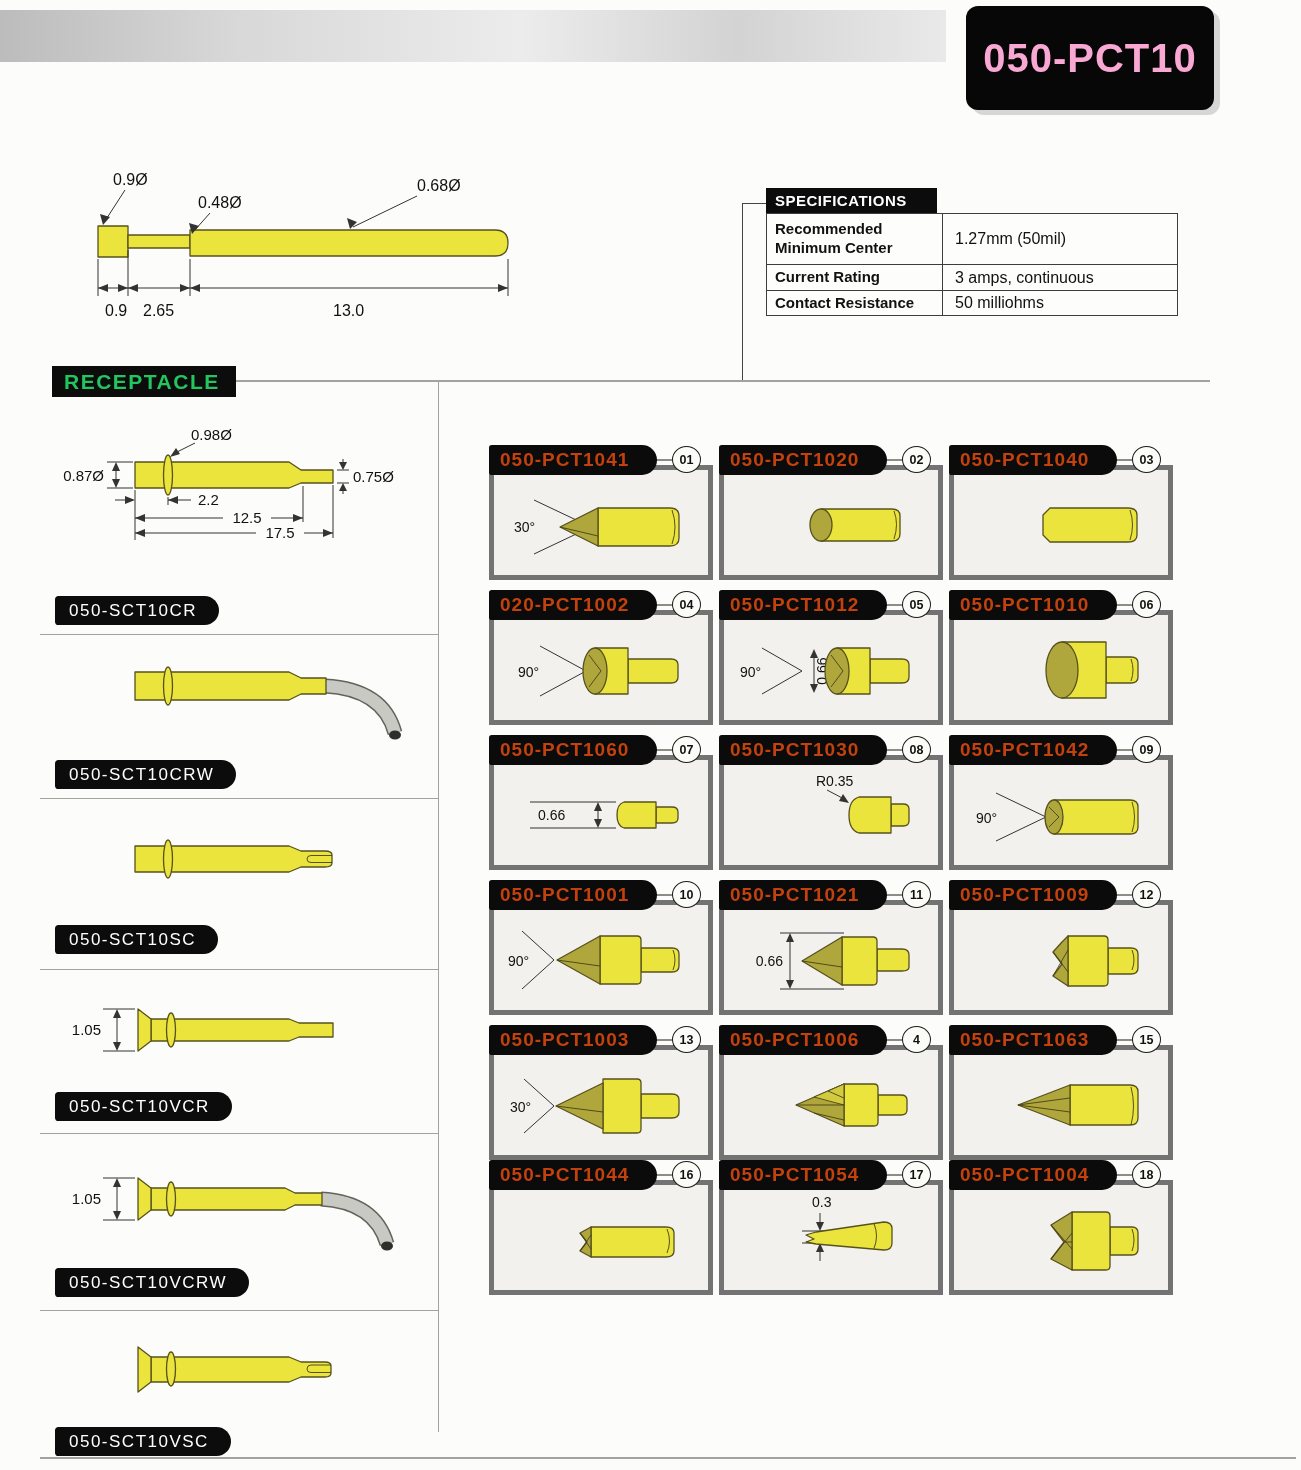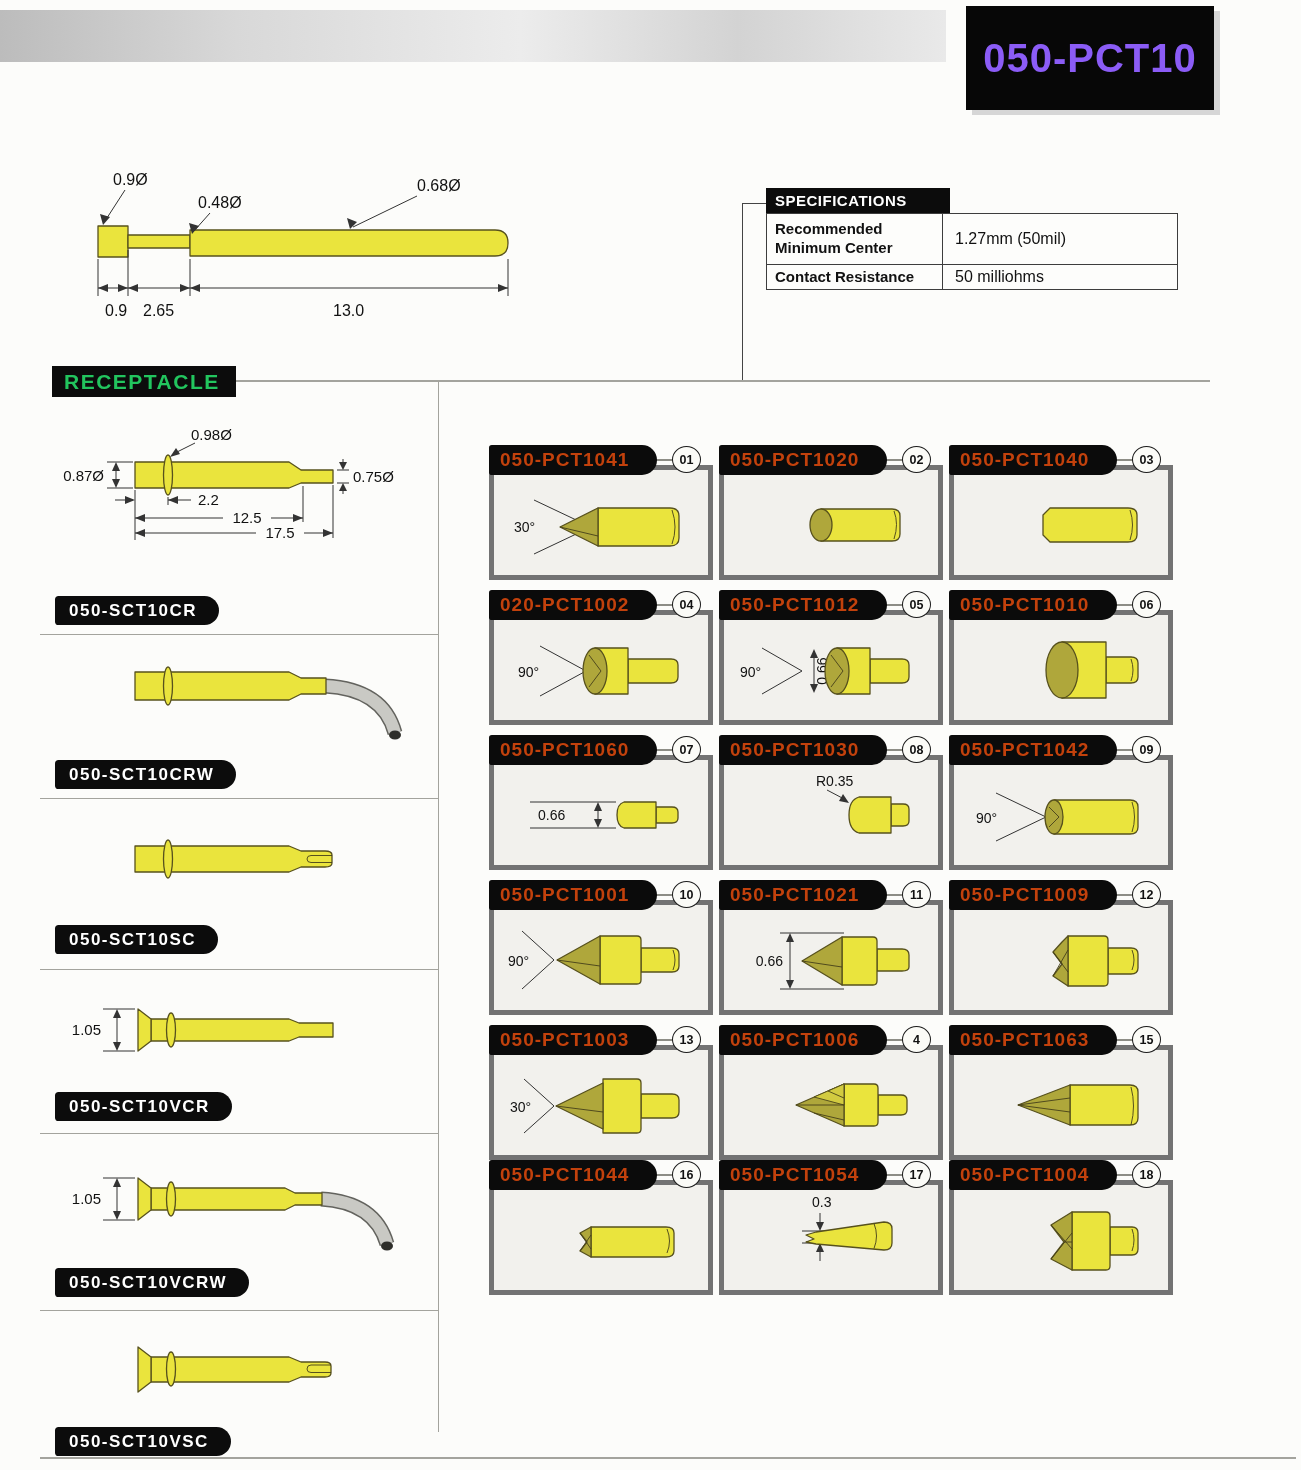--- a/index.html
+++ b/index.html
@@ -6,37 +6,37 @@
   .page{position:relative;width:1301px;height:1470px;background:#fcfcfa;overflow:hidden;
         font-family:"Liberation Sans",sans-serif;color:#111;}
   .abs{position:absolute;}
   
   .hdr-grad{position:absolute;left:0;top:10px;width:946px;height:52px;
     background:linear-gradient(90deg,#bcbcbc 0%,#d8d8d8 25%,#ececec 55%,#d3d3d3 78%,#e9e9e9 100%);}
   .hdr-title{position:absolute;left:489px;top:66px;width:452px;height:42px;background:#0b0b0b;
     color:#fff;font-size:24px;font-weight:bold;display:flex;align-items:center;justify-content:center;
     letter-spacing:.5px;}
   .hdr-part{position:absolute;left:966px;top:6px;width:248px;height:104px;background:#070707;
-    color:#8b5cf6;font-size:40px;font-weight:bold;display:flex;align-items:center;justify-content:center;
-    letter-spacing:1px;box-shadow:6px 5px 0 #d6d6d6;}
+    color:#f9a8d4;font-size:40px;font-weight:bold;display:flex;align-items:center;justify-content:center;
+    letter-spacing:1px;box-shadow:6px 5px 0 #d6d6d6;border-radius:12px;}
   
-  .spec-hdr{position:absolute;left:766px;top:188px;width:184px;height:25px;background:#0c0c0c;
+  .spec-hdr{position:absolute;left:766px;top:188px;width:171px;height:25px;background:#0c0c0c;
     color:#fff;font-weight:bold;font-size:15px;line-height:25px;padding-left:9px;box-sizing:border-box;
     letter-spacing:.5px;}
   .spec-table{position:absolute;left:766px;top:213px;width:412px;border:1px solid #3d3d3d;
     box-sizing:border-box;background:#fdfdfb;}
   .spec-row{display:flex;border-bottom:1px solid #3d3d3d;}
   .spec-row:last-child{border-bottom:none;}
   .spec-l{width:176px;border-right:1px solid #3d3d3d;font-weight:bold;font-size:15px;
     padding:3px 6px 3px 8px;display:flex;align-items:center;box-sizing:border-box;line-height:1.25;}
   .spec-v{flex:1;font-size:16px;padding:3px 6px 3px 12px;display:flex;align-items:center;box-sizing:border-box;}
   
   .sec-title{position:absolute;left:52px;top:366px;height:31px;background:#0c0c0c;color:#22c55e;
     font-size:21px;font-weight:bold;letter-spacing:1.5px;padding:0 16px 0 12px;display:flex;align-items:center;}
-  .rec-pill{position:absolute;left:55px;height:29px;background:#0c0c0c;color:#fff;font-weight:bold;
+  .rec-pill{position:absolute;left:55px;height:29px;background:#0c0c0c;color:#fff;font-weight:normal;
     font-size:17px;letter-spacing:1.5px;padding:0 22px 0 14px;display:flex;align-items:center;
     border-radius:4px 16px 16px 4px;}
   
   .hline,.vline{position:absolute;background:#a3a39d;}
   
   .tile{position:absolute;width:216px;height:128px;}
   .tile-box{position:absolute;left:0;top:20px;width:214px;height:105px;border:5px solid #737373;
     background:#f2f1ed;box-sizing:content-box;}
   .tile-pill{position:absolute;left:0;top:0;width:168px;height:30px;background:#0b0b0b;color:#c2410c;
     border-radius:3px 16px 16px 3px;font-size:19px;font-weight:bold;letter-spacing:1px;
@@ -102,20 +102,24 @@
     <text class="dim16" x="278" y="161">13.0</text>
   </svg>
 
   <div class="vline" style="left:742px;top:203px;width:1px;height:178px;background:#444"></div>
   <div class="hline" style="left:742px;top:203px;width:24px;height:1px;background:#444"></div>
   <div class="spec-hdr">SPECIFICATIONS</div>
   <div class="spec-table">
     <div class="spec-row" style="height:50px">
       <div class="spec-l">Recommended Minimum Center</div>
       <div class="spec-v">1.27mm (50mil)</div>
+    </div>
+    <div class="spec-row" style="height:25px">
+      <div class="spec-l">Current Rating</div>
+      <div class="spec-v">3 amps, continuous</div>
     </div>
     <div class="spec-row" style="height:24px">
       <div class="spec-l">Contact Resistance</div>
       <div class="spec-v">50 milliohms</div>
     </div>
   </div>
 
   <div class="hline" style="left:218px;top:380px;width:992px;height:2px"></div>
   <div class="vline" style="left:438px;top:380px;width:1px;height:1052px"></div>
   <div class="hline" style="left:40px;top:634px;width:398px;height:1px"></div>

